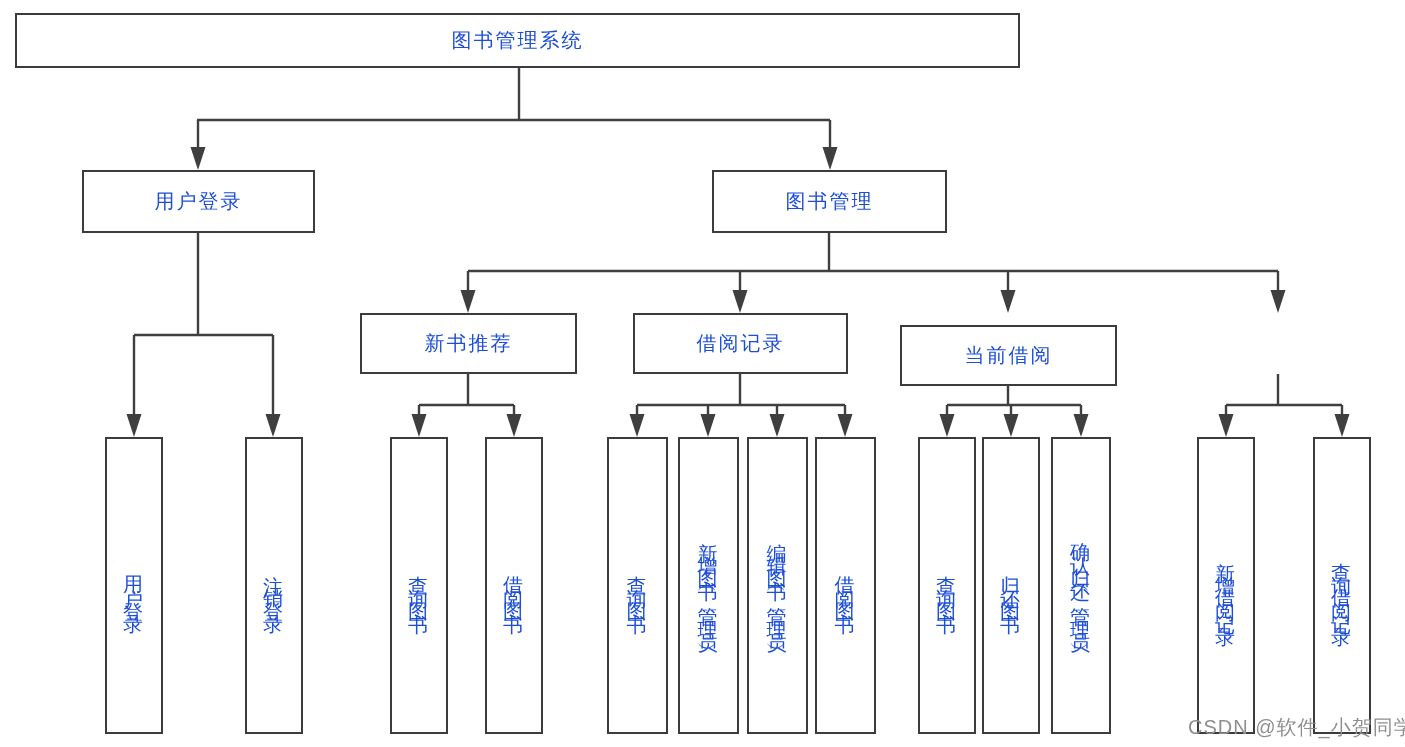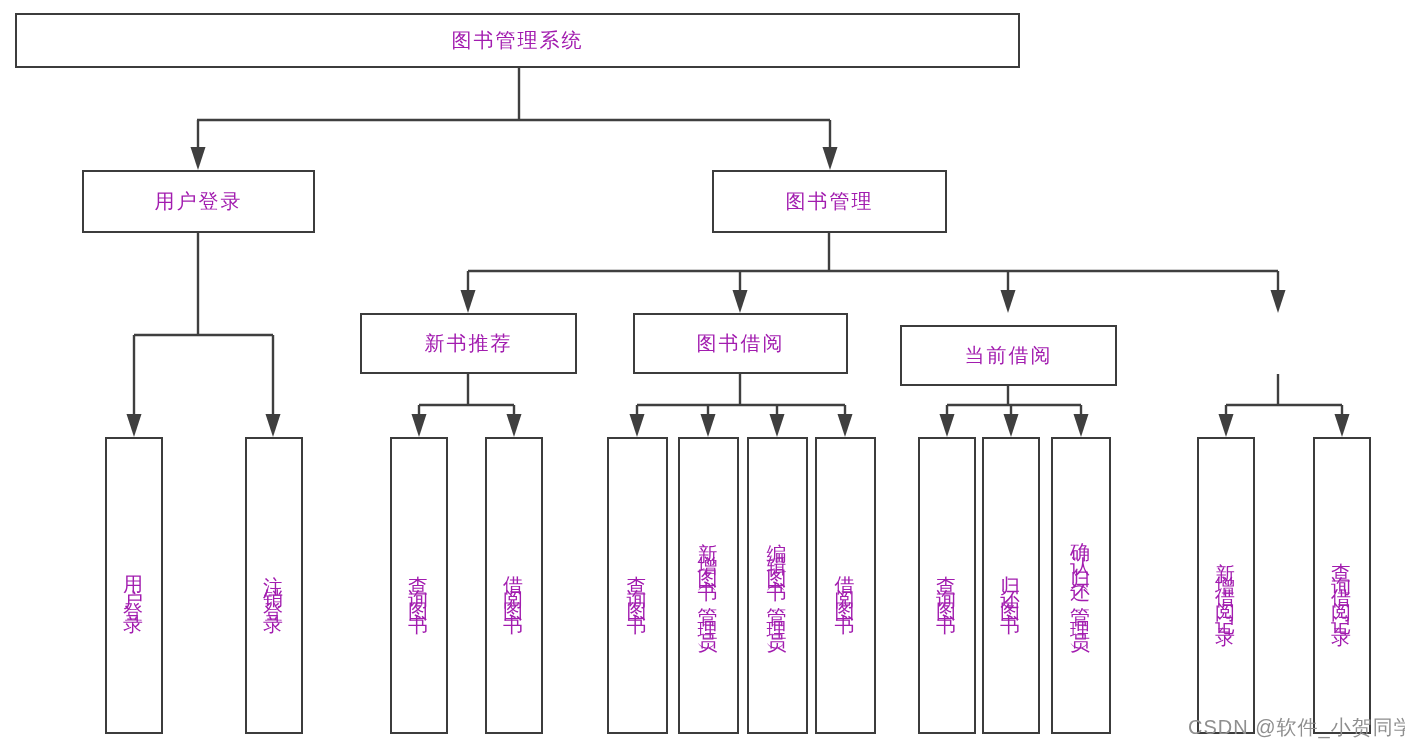--- a/index.html
+++ b/index.html
@@ -23,21 +23,21 @@
   }
   .node {
     position: absolute;
     box-sizing: border-box;
     background: #ffffff;
     border: 2.5px solid #3c3c3c;
     display: flex;
     align-items: center;
     justify-content: center;
     z-index: 2;
-    color: #a21caf;
+    color: #1d4ed8;
   }
   .node span {
     display: block;
     white-space: nowrap;
   }
   .hbox span {
     font-size: 20px;
     letter-spacing: 2px;
   }
   .vbox span {
@@ -137,21 +137,21 @@
     <span>用户登录</span>
   </div>
   <div class="node hbox" style="left:712px;top:170px;width:235px;height:63px">
     <span>图书管理</span>
   </div>
 
   <div class="node hbox" style="left:360px;top:313px;width:217px;height:61px">
     <span>新书推荐</span>
   </div>
   <div class="node hbox" style="left:633px;top:313px;width:215px;height:61px">
-    <span>图书借阅</span>
+    <span>借阅记录</span>
   </div>
   <div class="node hbox" style="left:900px;top:325px;width:217px;height:61px">
     <span>当前借阅</span>
   </div>
 
   <div class="node vbox" style="left:105px;top:437px;width:58px;height:297px">
     <span>用户登录</span>
   </div>
   <div class="node vbox" style="left:245px;top:437px;width:58px;height:297px">
     <span>注销登录</span>

